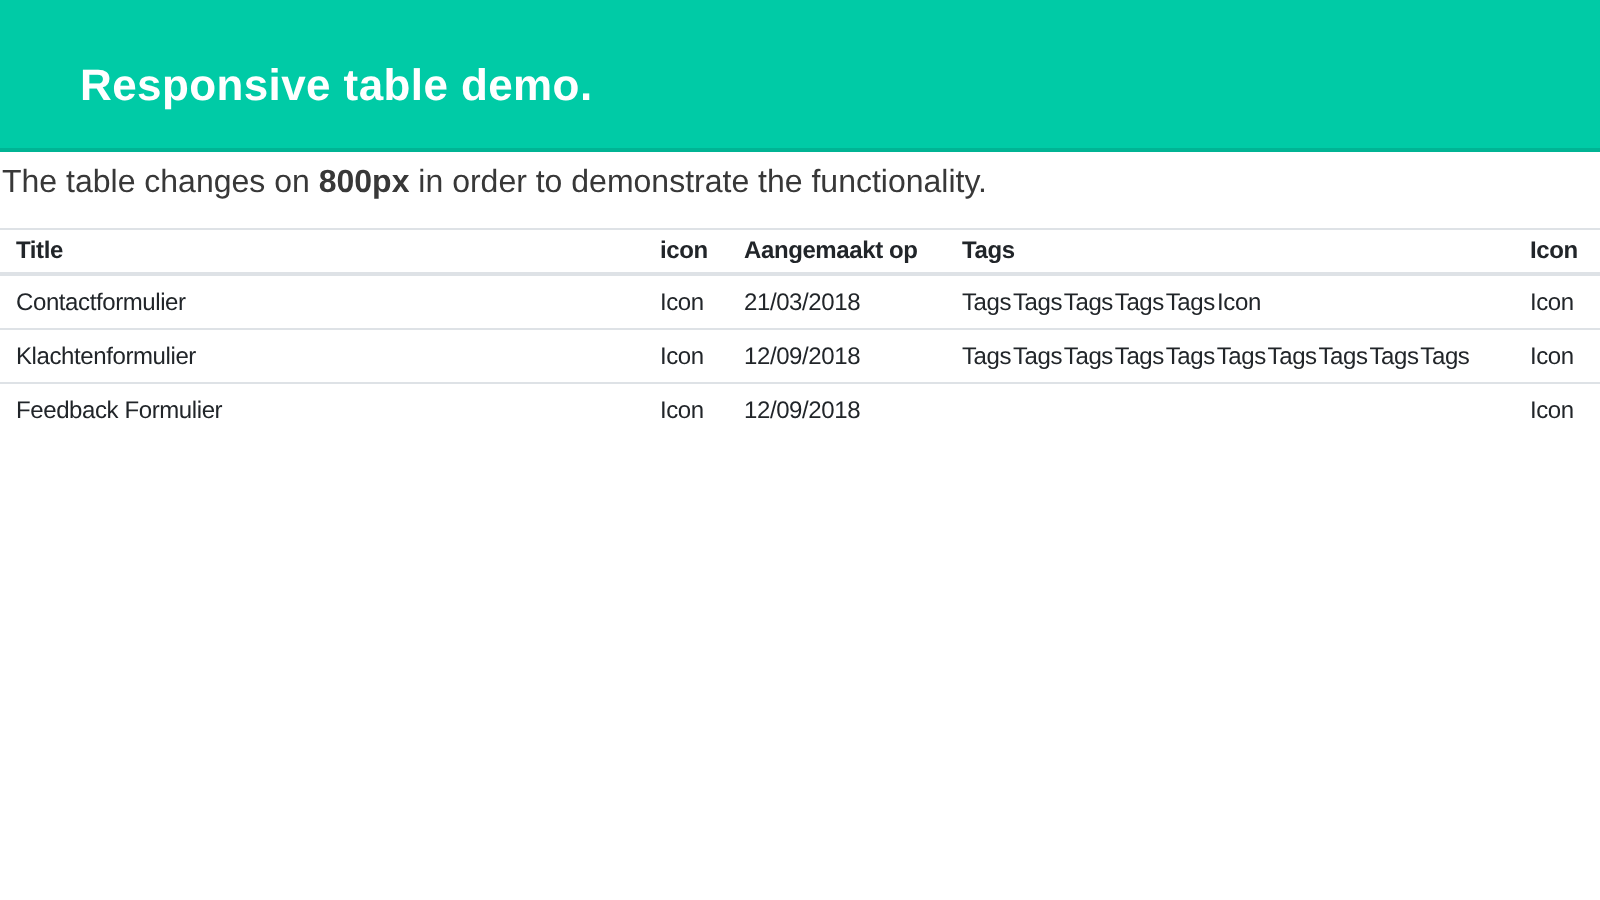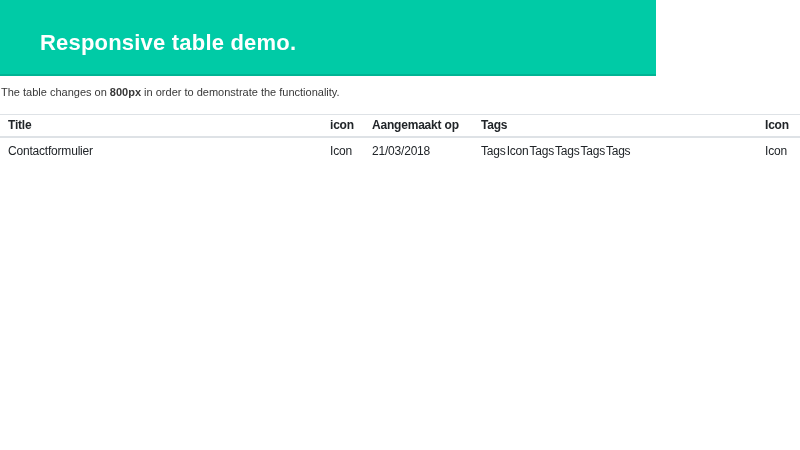--- a/index.html
+++ b/index.html
@@ -13,39 +13,39 @@
   html, body {
     margin: 0;
     padding: 0;
     background: #ffffff;
     width: 800px;
     height: 450px;
     overflow: hidden;
     font-family: "Liberation Sans", sans-serif;
   }
   .banner {
-    width: 656px;
+    width: 800px;
     height: 76px;
     background: var(--banner-bg, #00cba6);
     border-bottom: 2px solid var(--banner-edge, #00b494);
     display: flex;
     align-items: center;
     padding: 12px 40px 0 40px;
   }
   .banner h1 {
     margin: 0;
     font-size: 22px;
     line-height: 26px;
     font-weight: 700;
     color: #ffffff;
     letter-spacing: 0.2px;
   }
   .intro {
     margin: 8px 0 14px 1px;
-    font-size: 11px;
+    font-size: 16px;
     line-height: 16px;
     color: var(--intro-text, #383838);
   }
   .intro strong { font-weight: 700; }
   table.demo-table {
     width: 800px;
     table-layout: fixed;
     border-collapse: collapse;
     font-size: 12px;
     color: var(--table-text, #212529);
@@ -93,17 +93,31 @@
       <th class="col-created">Aangemaakt op</th>
       <th class="col-tags">Tags</th>
       <th class="col-icon2">Icon</th>
     </tr>
   </thead>
   <tbody>
       <tr>
     <td class="col-title">Contactformulier</td>
     <td class="col-icon">Icon</td>
     <td class="col-created">21/03/2018</td>
-    <td class="col-tags">Tags Icon Tags Tags Tags Tags</td>
+    <td class="col-tags">Tags Tags Tags Tags Tags Icon</td>
+    <td class="col-icon2">Icon</td>
+  </tr>
+      <tr>
+    <td class="col-title">Klachtenformulier</td>
+    <td class="col-icon">Icon</td>
+    <td class="col-created">12/09/2018</td>
+    <td class="col-tags">Tags Tags Tags Tags Tags Tags Tags Tags Tags Tags</td>
+    <td class="col-icon2">Icon</td>
+  </tr>
+      <tr>
+    <td class="col-title">Feedback Formulier</td>
+    <td class="col-icon">Icon</td>
+    <td class="col-created">12/09/2018</td>
+    <td class="col-tags"></td>
     <td class="col-icon2">Icon</td>
   </tr>
     </tbody>
 </table>
 
 </body></html>

